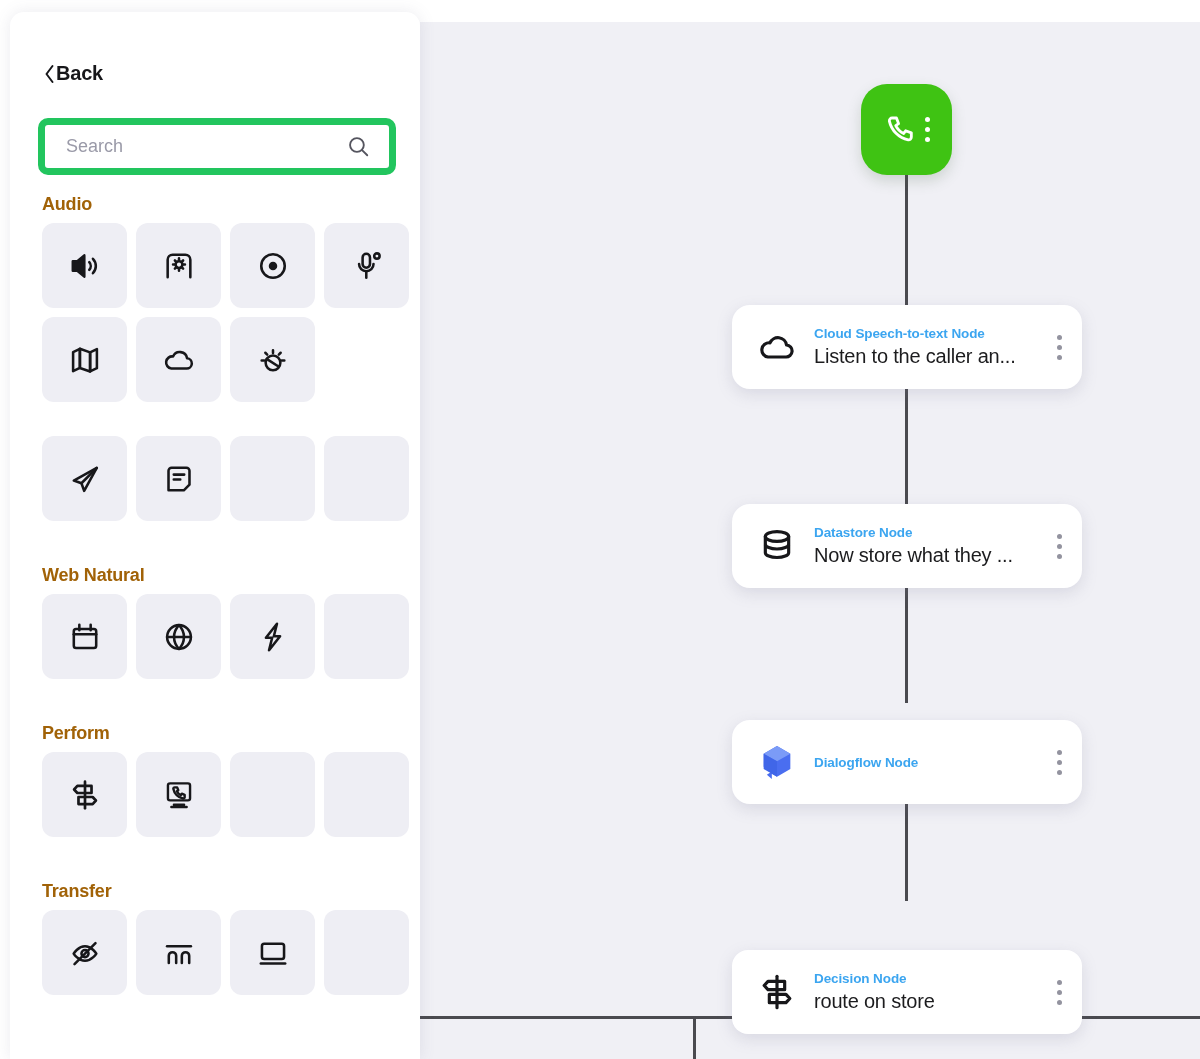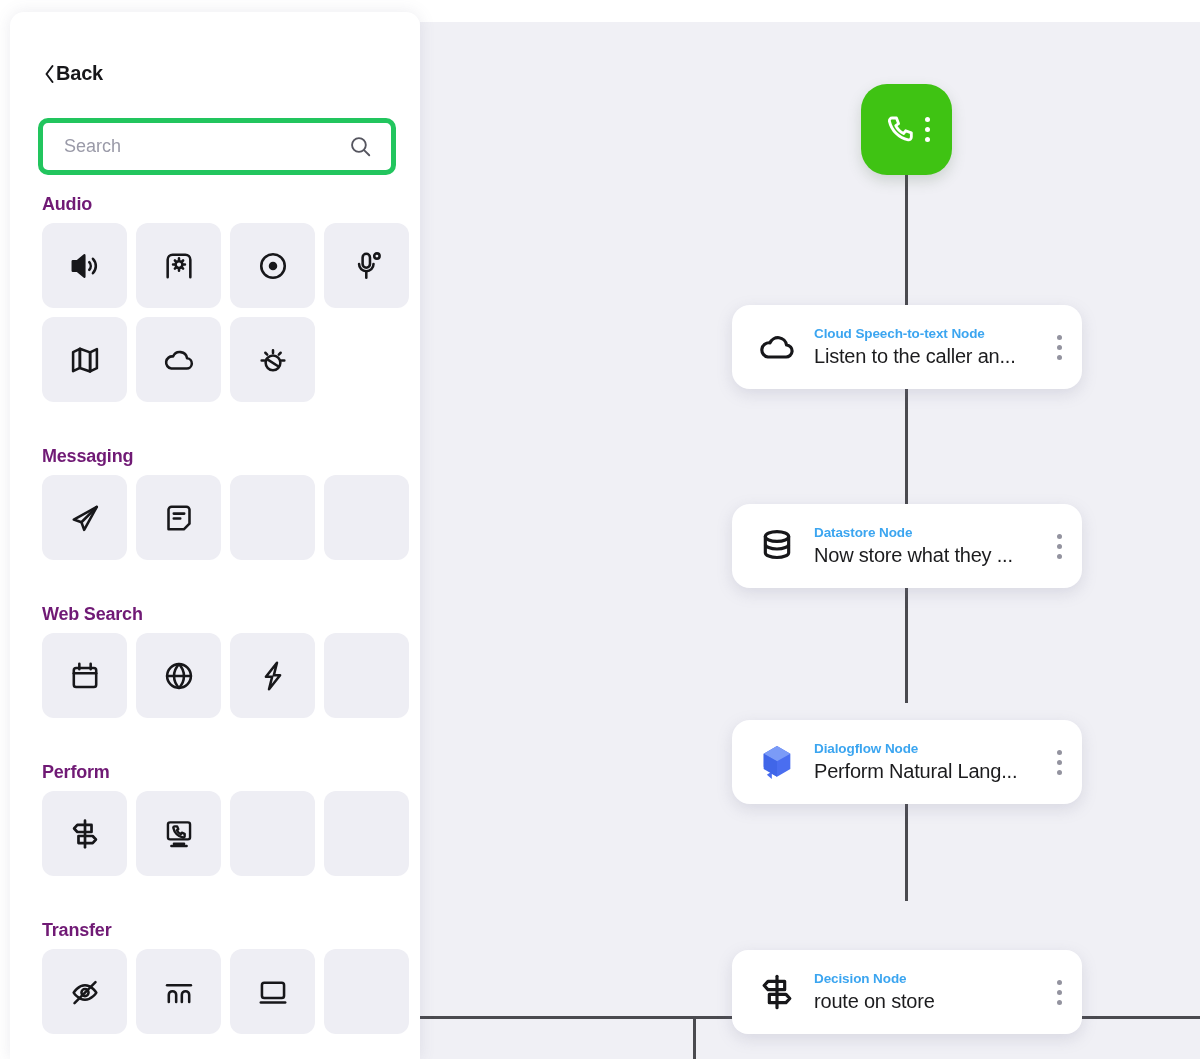--- a/index.html
+++ b/index.html
@@ -156,21 +156,21 @@
     color: #17171a;
     letter-spacing: -0.2px;
   }
 
   .search-box {
     position: absolute;
     left: 28px;
     top: 106px;
     width: 358px;
     height: 57px;
-    border: 5px solid #22c55e;
+    border: 7px solid #22c55e;
     border-radius: 10px;
     background: #ffffff;
     display: flex;
     align-items: center;
     padding: 0 18px 0 21px;
   }
   .search-box input {
     flex: 1 1 auto;
     border: none;
     outline: none;
@@ -190,21 +190,21 @@
   .sections {
     position: absolute;
     left: 28px;
     top: 172px;
     width: 368px;
   }
   .section { margin-bottom: 0; }
   .section-title {
     font-size: 18px;
     font-weight: bold;
-    color: #701a75;
+    color: #a16207;
     letter-spacing: -0.2px;
     padding: 10px 0 8px 4px;
   }
   .tile-grid {
     display: grid;
     grid-template-columns: repeat(4, 85px);
     grid-auto-rows: 85px;
     gap: 9px;
     padding-left: 4px;
   }
@@ -290,21 +290,20 @@
     <div class="flow-card" style="top:698px;">
       <span class="card-icon">
         <svg width="40" height="40" viewBox="0 0 24 24">
           <path d="M12 2.4l8 4.6v9.2l-8 4.6-3.1-1.8v3.2l-3-2.6 3-1.9-4.9-2.9V7z" fill="#4a6ef0"></path>
           <path d="M12 2.4l8 4.6-8 4.6L4 7z" fill="#7b9bf7"></path>
           <path d="M12 11.6v9.2l-8-4.6V7z" fill="#4066e8"></path>
         </svg>
       </span>
       <span class="card-text">
         <span class="card-kind">Dialogflow Node</span>
-        <span class="card-title" style="display:block;">Perform Natural Lang...</span>
       </span>
       <span class="card-dots">
           <i></i>
           <i></i>
           <i></i>
         </span>
     </div>
 
     <div class="flow-card" style="top:928px;border-radius:16px;">
       <span class="card-icon">
@@ -421,21 +420,20 @@
               </svg>
             </span>
           </div>
 
         </div>
       </div>
 
       <div class="spacer-lg"></div>
 
       <div class="section">
-        <div class="section-title">Messaging</div>
         <div class="tile-grid">
 
           <div class="tile">
             <span>
               <svg width="34" height="34" viewBox="0 0 24 24" fill="none" stroke="#17171a" stroke-width="1.8" stroke-linecap="round" stroke-linejoin="round">
                 <path d="M20.3 4.2L4.1 13.1l5.4 1.9 1.9 5.4z"></path>
                 <path d="M20.3 4.2L9.5 15"></path>
               </svg>
             </span>
           </div>
@@ -451,21 +449,21 @@
 
           <div class="tile empty"></div>
           <div class="tile empty"></div>
 
         </div>
       </div>
 
       <div class="spacer-lg"></div>
 
       <div class="section">
-        <div class="section-title">Web Search</div>
+        <div class="section-title">Web Natural</div>
         <div class="tile-grid">
 
           <div class="tile">
             <span>
               <svg width="34" height="34" viewBox="0 0 24 24" fill="none" stroke="#17171a" stroke-width="1.8" stroke-linecap="round" stroke-linejoin="round">
                 <rect x="4.1" y="6.4" width="15.8" height="13.4" rx="1.6"></rect>
                 <path d="M8 3.4v3.8M16 3.4v3.8"></path>
                 <path d="M4.1 10.1h15.8"></path>
               </svg>
             </span>

